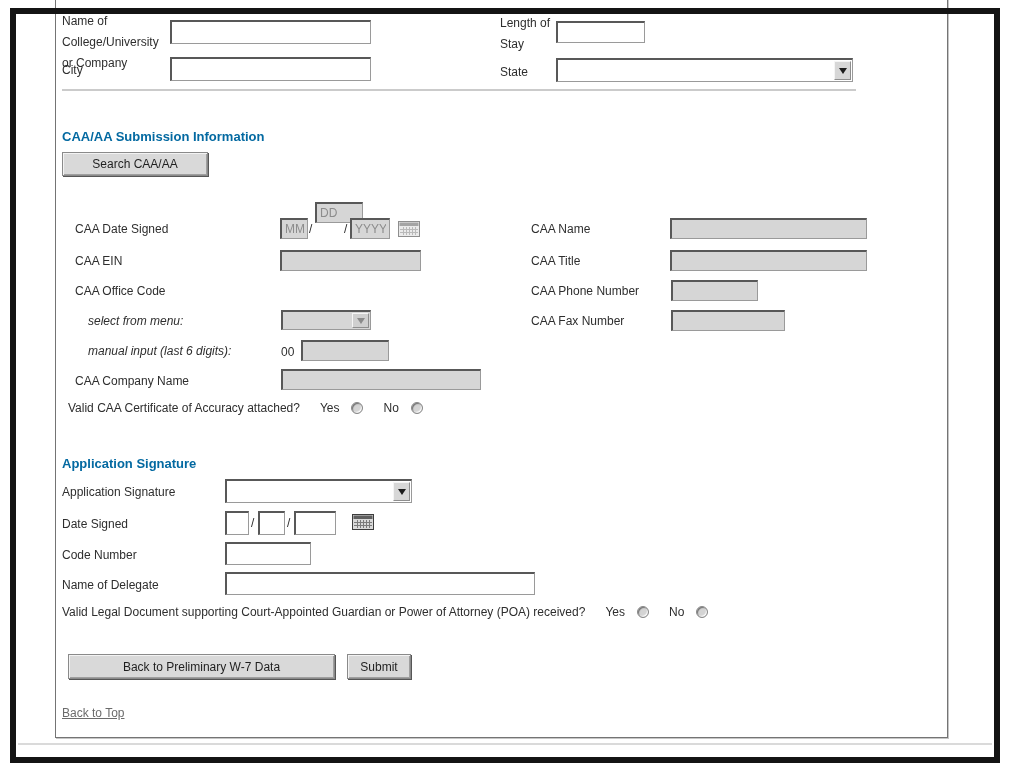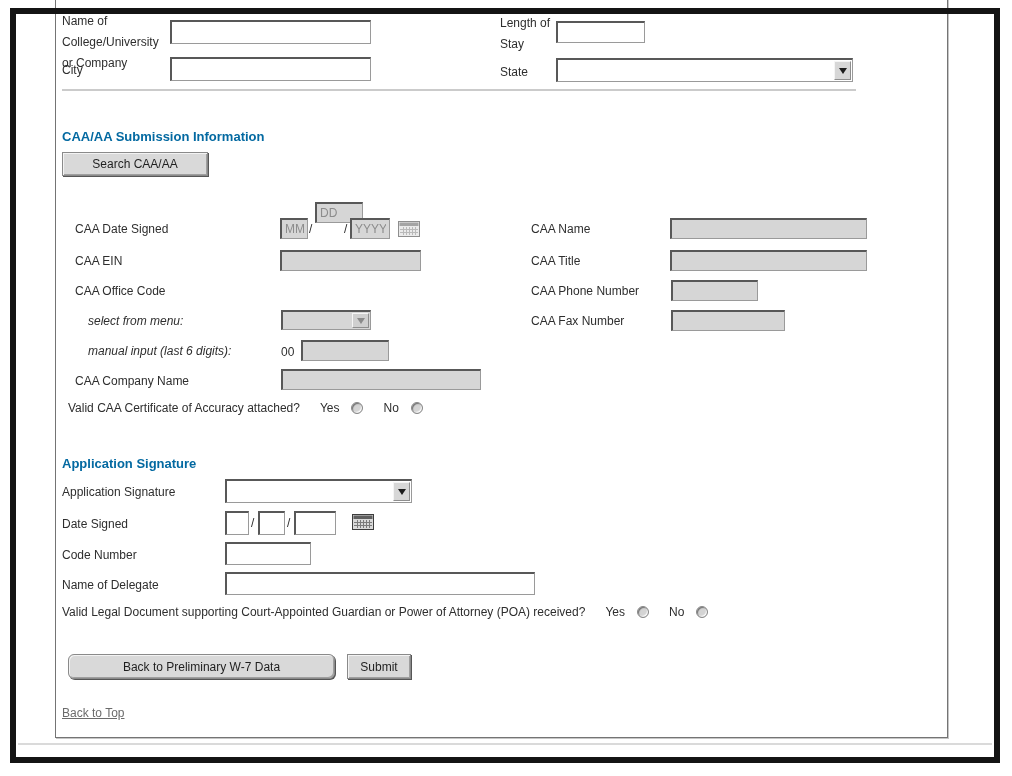--- a/index.html
+++ b/index.html
@@ -195,20 +195,20 @@
   <input class="inp" style="left: 225px; top: 572px; width: 310px; height: 23px;">
 
   <div class="qrow" style="left:62px; top:605px;">
     <span>Valid Legal Document supporting Court-Appointed Guardian or Power of Attorney (POA) received?</span>
     <span class="yn-yes">Yes</span>
     <span class="radio"></span>
     <span class="yn-no">No</span>
     <span class="radio"></span>
   </div>
 
-  <button class="btn3d" style="left:68px; top:654px; width:267px; height:25px;border-radius:6px;">Back to Preliminary W-7 Data</button>
+  <button class="btn3d" style="left:68px; top:654px; width:267px; height:25px;">Back to Preliminary W-7 Data</button>
   <button class="btn3d" style="left:347px; top:654px; width:64px; height:25px;">Submit</button>
 
   <a class="link" style="left:62px; top:706px;">Back to Top</a>
 
   <div class="bottom-rule"></div>
   <div class="frame"></div>
 </div>
 
 </body></html>

